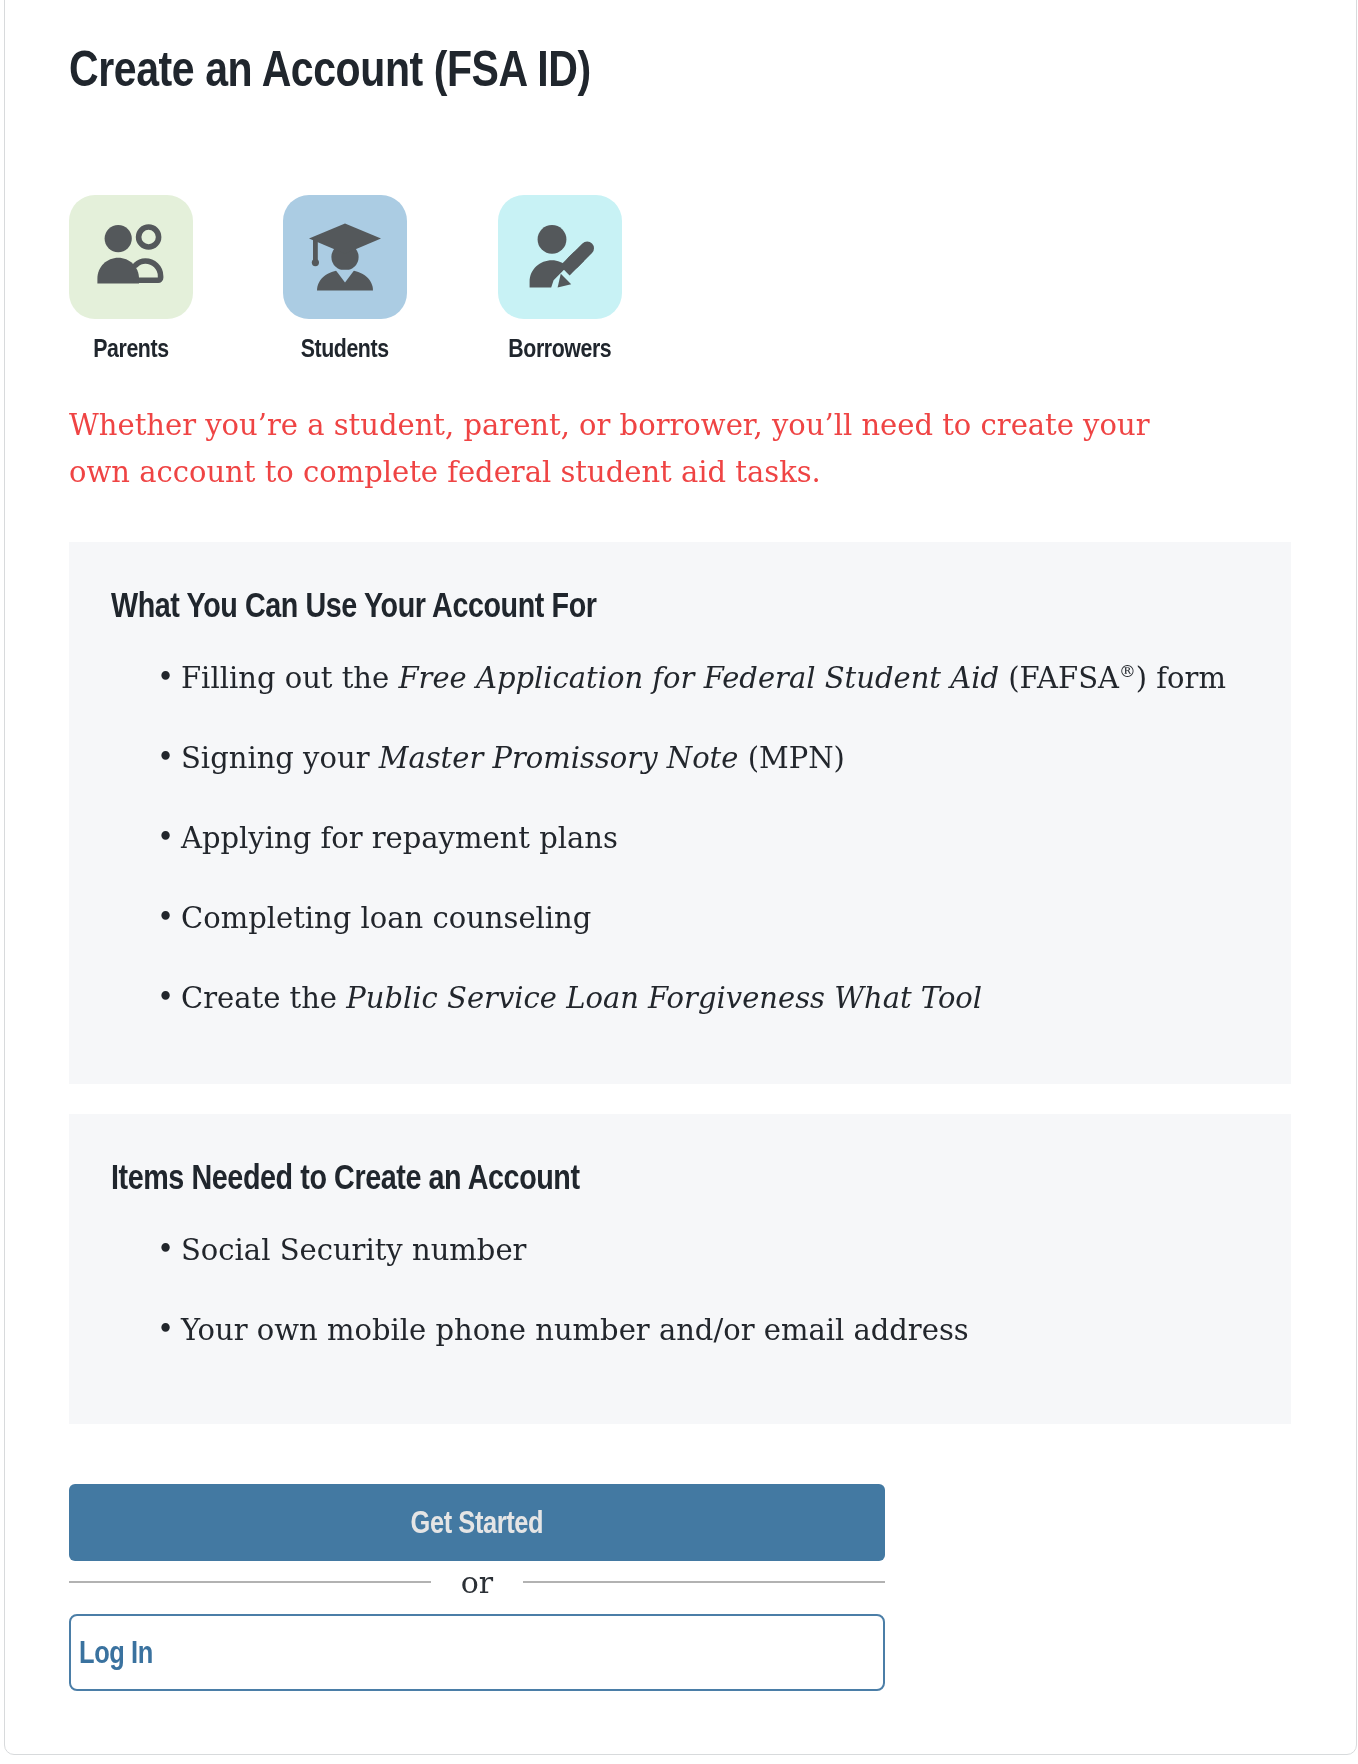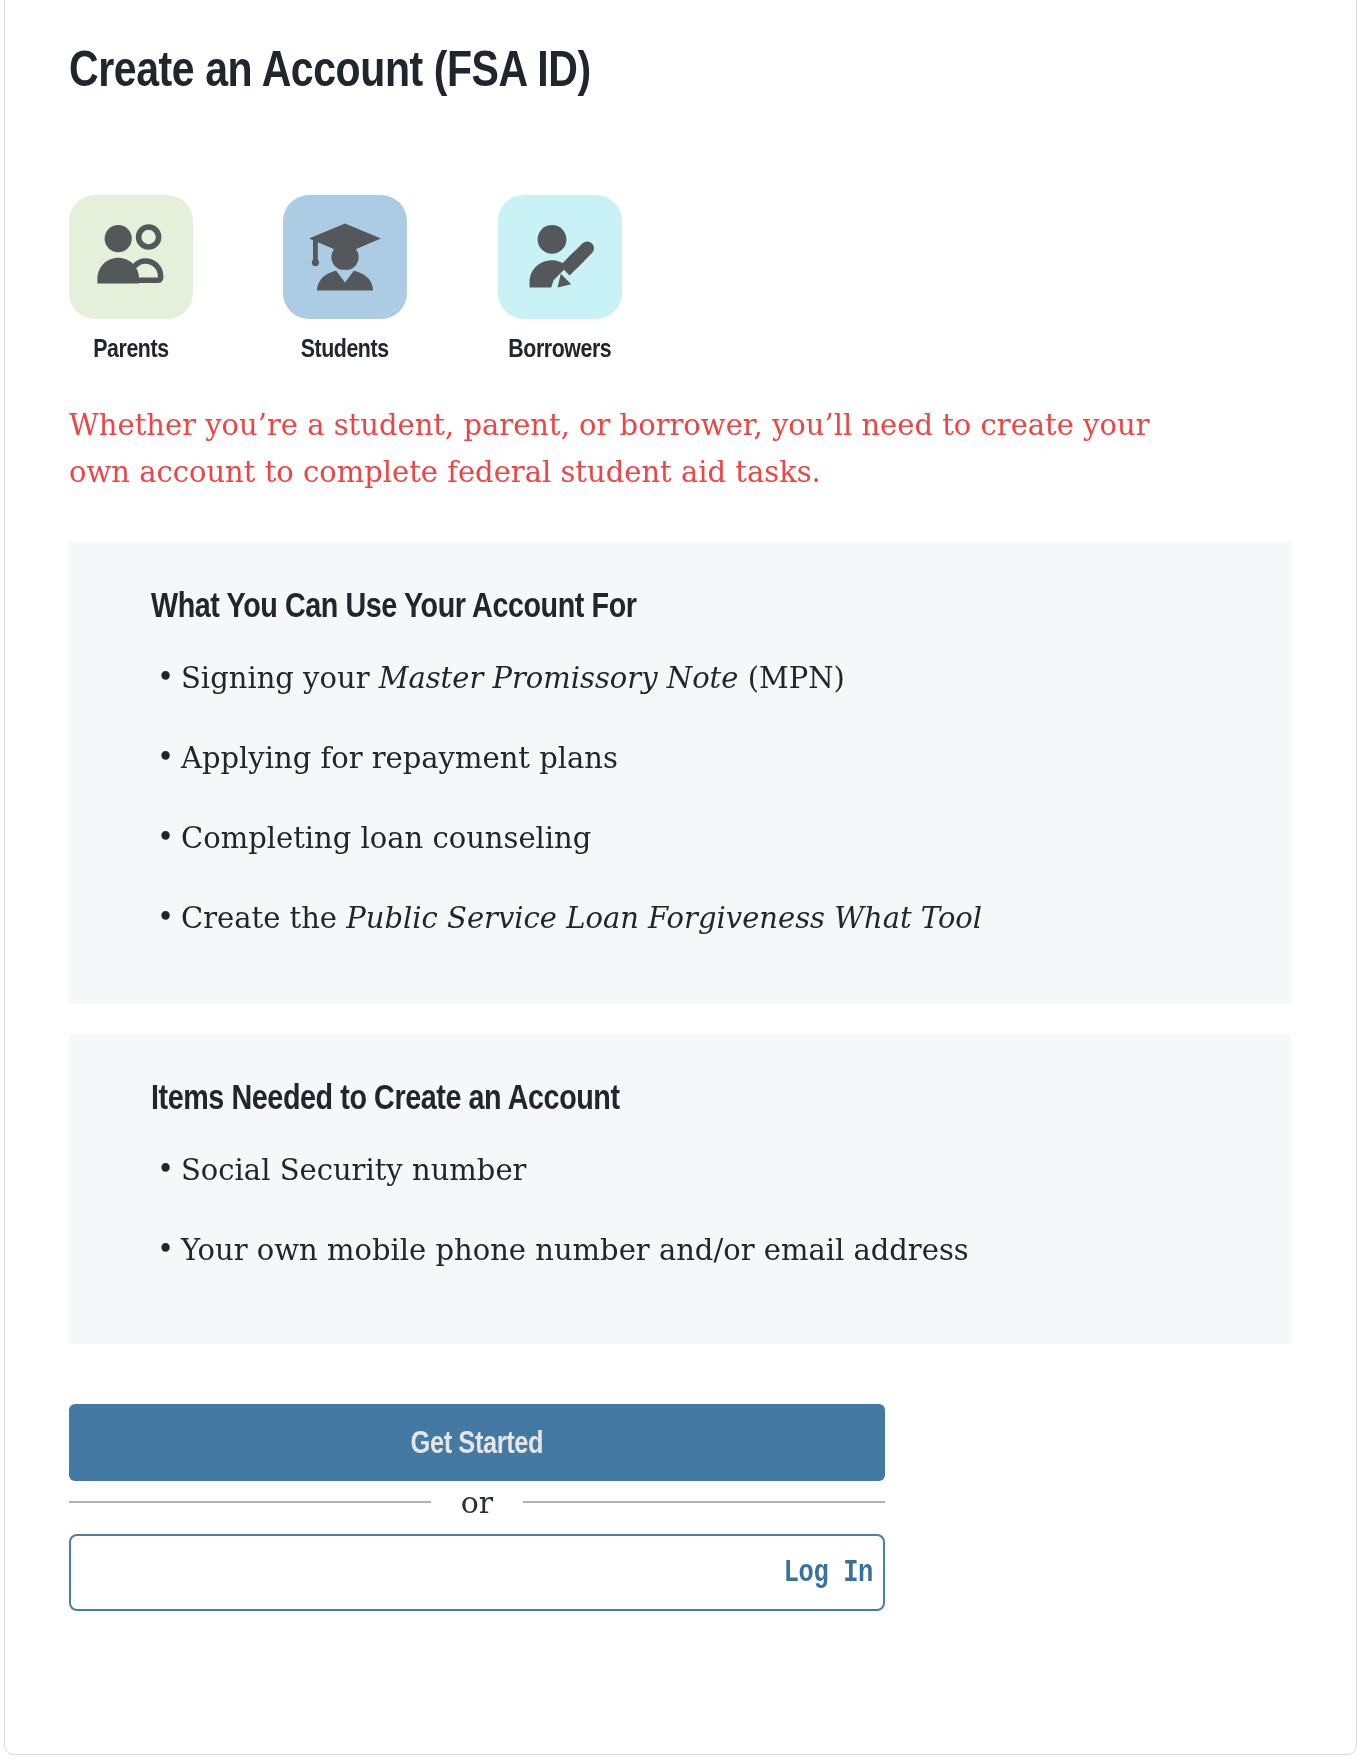--- a/index.html
+++ b/index.html
@@ -22,41 +22,41 @@
   .tile { width:124px; height:124px; border-radius:26px;
           display:flex; align-items:center; justify-content:center; }
   .tile svg { width:80px; height:80px; }
   .aud-label { margin-top:14px; font-size:26px; font-weight:bold; color:#20262d; text-align:center; }
 
   .intro { margin-top:38px; max-width:1150px; font-family:"DejaVu Serif", serif;
            font-size:29px; line-height:47px; color:#ef4444; }
 
   .info-box { background:#f6f7f9; width:1222px; margin-top:46px; padding:44px 42px 66px 42px; }
   .info-box.second { margin-top:30px; padding-bottom:74px; }
-  .info-box h2 { font-size:35px; line-height:38px; font-weight:bold; color:#20262d; margin-bottom:34px;margin-left:40px; }
+  .info-box h2 { font-size:35px; line-height:38px; font-weight:bold; color:#20262d; margin-bottom:34px; }
   .info-box ul { list-style:none; padding-left:46px; }
   .info-box li { position:relative; padding-left:24px; margin-bottom:40px;
                  font-family:"DejaVu Serif", serif; font-size:29px; line-height:40px; color:#22262c; }
   .info-box li:last-child { margin-bottom:0; }
   .info-box li::before { content:"•"; position:absolute; left:0; top:-1px; color:#22262c; }
   .info-box li .it { font-style:italic; }
   .info-box li sup { font-size:58%; vertical-align:super; line-height:0; }
 
   .cta-col { width:816px; }
   .btn-primary { display:block; width:816px; height:77px; margin-top:60px;
                  background:#4379a2; border:none; border-radius:6px; cursor:pointer;
                  color:#e5e5e5; font-family:"Liberation Sans", sans-serif;
                  font-size:31px; font-weight:bold; text-align:center; }
   .divider { display:flex; align-items:center; width:816px; height:30px; margin-top:6px; }
   .divider .line { flex:1; height:2px; background:#b2b2b2; }
   .divider .or { padding:0 30px; font-family:"DejaVu Serif", serif; font-size:30px; color:#2b3036; }
   .btn-secondary { display:block; width:816px; height:77px; margin-top:17px;
                    background:#ffffff; border:2px solid #4b7ea7; border-radius:8px; cursor:pointer;
-                   color:#3a729f; font-family:Liberation Mono, monospace;
-                   font-size:31px; font-weight:bold; text-align:right; }
+                   color:#3a729f; font-family:Liberation Sans, sans-serif;
+                   font-size:31px; font-weight:bold; text-align:left; }
 </style>
 </head>
 <body>
 
 <div class="card">
 
   <h1><span class="cond">Create an Account (FSA ID)</span></h1>
 
   <div class="audience-row">
 
@@ -105,20 +105,21 @@
       <div class="aud-label"><span class="cond ctr">Borrowers</span></div>
     </div>
 
   </div>
 
   <p class="intro">Whether you’re a student, parent, or borrower, you’ll need to create your own account to complete federal student aid tasks.</p>
 
   <div class="info-box">
     <h2><span class="cond">What You Can Use Your Account For</span></h2>
     <ul>
+        <li><span>Filling out the </span><span class="it">Free Application for Federal Student Aid</span><span> (FAFSA</span><sup>®</sup><span>) form</span></li>
         <li><span>Signing your </span><span class="it">Master Promissory Note</span><span> (MPN)</span></li>
         <li><span>Applying for repayment plans</span></li>
         <li><span>Completing loan counseling</span></li>
         <li><span>Create the </span><span class="it">Public Service Loan Forgiveness What Tool</span></li>
       </ul>
   </div>
 
   <div class="info-box second">
     <h2><span class="cond">Items Needed to Create an Account</span></h2>
     <ul>

